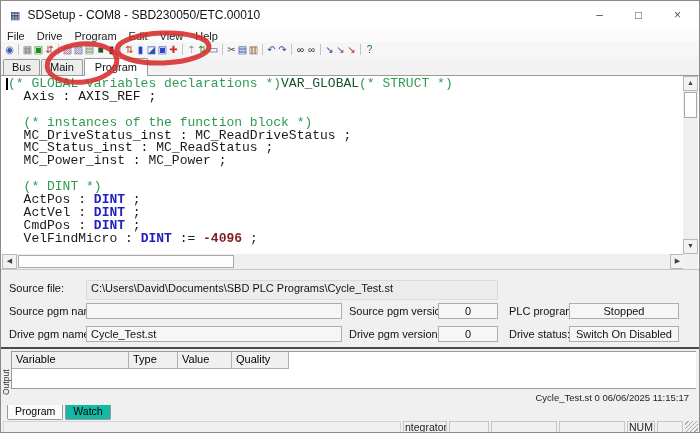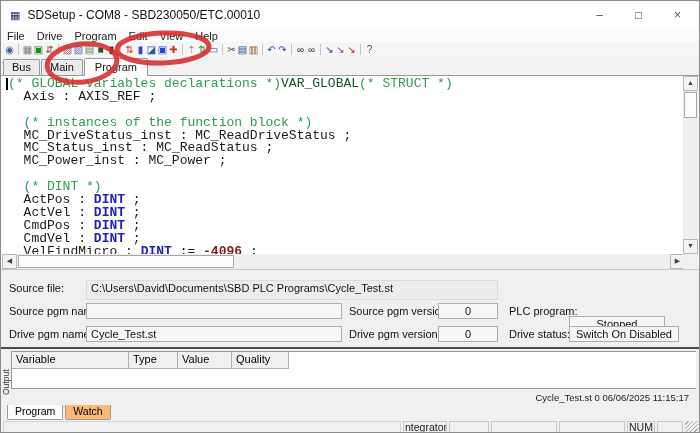--- a/index.html
+++ b/index.html
@@ -60,21 +60,21 @@
   
   .bottompane{position:absolute;left:0;top:348px;right:0;height:71px;background:#f0f0f0}
   .outputtab{position:absolute;left:0;top:2px;width:11px;height:62px;font-size:8.5px;color:#333;
     writing-mode:vertical-rl;transform:rotate(180deg);text-align:center}
   .watcharea{position:absolute;left:10px;top:2px;width:685px;height:38px;background:#fff;border:1px solid #9a9a9a;border-right:none;box-sizing:border-box}
   .watchheader{display:flex;height:17px}
   .wh{box-sizing:border-box;border-right:1px solid #b0b0b0;border-bottom:1px solid #b0b0b0;background:#f0f0f0;font-size:11px;padding:1px 0 0 4px;white-space:nowrap;overflow:hidden;cursor:default}
   .wh0{width:117px}.wh1{width:49px}.wh2{width:54px}.wh3{width:57px}
   .buildinfo{position:absolute;right:10px;top:43px;font-size:9.5px;color:#222}
   .btabs{position:absolute;left:6px;top:56px;display:flex;height:15px}
-  .btab{font-size:10.5px;padding:0 7px;border:1px solid #9a9a9a;border-top:none;border-radius:0 0 2px 2px;background:#fdba74;margin-right:2px;line-height:13px;cursor:default}
+  .btab{font-size:10.5px;padding:0 7px;border:1px solid #9a9a9a;border-top:none;border-radius:0 0 2px 2px;background:#14b8a6;margin-right:2px;line-height:13px;cursor:default}
   .btab.sel{background:#fbfbfb}
 
   
   .statusbar{position:absolute;left:0;top:419px;right:0;height:14px;background:#f0f0f0;display:flex;align-items:stretch;padding:1px 1px 1px 2px;box-sizing:border-box}
   .sc{box-sizing:border-box;border:1px solid #c6c6c6;margin-right:2px;font-size:10.5px;line-height:10px;padding:0 1px;overflow:hidden;white-space:nowrap;color:#222}
   .sc0{flex:1;border-color:#d4d4d4}
   .sc1{width:44px}.sc2{width:40px}.sc3{width:66px}.sc4{width:66px}
   .sc5{width:28px;text-align:center}.sc6{width:26px}
   .grip{width:13px;border:none;margin-right:0;background:repeating-linear-gradient(135deg,#f0f0f0 0 2px,#a8a8a8 2px 3px)}
 
@@ -159,21 +159,20 @@
         <div class="cl"></div>
         <div class="cl"><span class="seg-c">  (* instances of the function block *)</span></div>
         <div class="cl"><span class="seg-p">  MC_DriveStatus_inst : MC_ReadDriveStatus ;</span></div>
         <div class="cl"><span class="seg-p">  MC_Status_inst : MC_ReadStatus ;</span></div>
         <div class="cl"><span class="seg-p">  MC_Power_inst : MC_Power ;</span></div>
         <div class="cl"></div>
         <div class="cl"><span class="seg-c">  (* DINT *)</span></div>
         <div class="cl"><span class="seg-p">  ActPos : </span><span class="seg-kwb">DINT</span><span class="seg-p"> ;</span></div>
         <div class="cl"><span class="seg-p">  ActVel : </span><span class="seg-kwb">DINT</span><span class="seg-p"> ;</span></div>
         <div class="cl"><span class="seg-p">  CmdPos : </span><span class="seg-kwb">DINT</span><span class="seg-p"> ;</span></div>
-        <div class="cl"><span class="seg-p">  CmdVel : </span><span class="seg-kwb">DINT</span><span class="seg-p"> ;</span></div>
         <div class="cl"><span class="seg-p">  VelFindMicro : </span><span class="seg-kwb">DINT</span><span class="seg-p"> := </span><span class="seg-n">-4096</span><span class="seg-p"> ;</span></div>
       </div>
   </div>
 
   <div class="vscroll">
     <div class="sbtn vup">▲</div>
     <div class="vthumb"></div>
     <div class="sbtn vdn">▼</div>
   </div>
 
@@ -186,21 +185,21 @@
 
   <div class="infopanel">
     <div class="ilabel" style="left:8px;top:12px">Source file:</div>
     <div class="ifield flat" style="left:85px;top:10px;width:412px">C:\Users\David\Documents\SBD PLC Programs\Cycle_Test.st</div>
 
     <div class="ilabel" style="left:8px;top:35px">Source pgm name:</div>
     <div class="ifield" style="left:85px;top:33px;width:256px"></div>
     <div class="ilabel" style="left:348px;top:35px">Source pgm version:</div>
     <div class="ifield ctr" style="left:437px;top:33px;width:60px">0</div>
     <div class="ilabel" style="left:508px;top:35px">PLC program:</div>
-    <div class="ifield ctr" style="left:568px;top:46px;width:96px">Stopped</div>
+    <div class="ifield ctr" style="left:568px;top:33px;width:110px">Stopped</div>
 
     <div class="ilabel" style="left:8px;top:58px">Drive pgm name:</div>
     <div class="ifield" style="left:85px;top:56px;width:256px">Cycle_Test.st</div>
     <div class="ilabel" style="left:348px;top:58px">Drive pgm version:</div>
     <div class="ifield ctr" style="left:437px;top:56px;width:60px">0</div>
     <div class="ilabel" style="left:508px;top:58px">Drive status:</div>
     <div class="ifield ctr" style="left:568px;top:56px;width:110px">Switch On Disabled</div>
   </div>
 
   <div class="darkline"></div>

